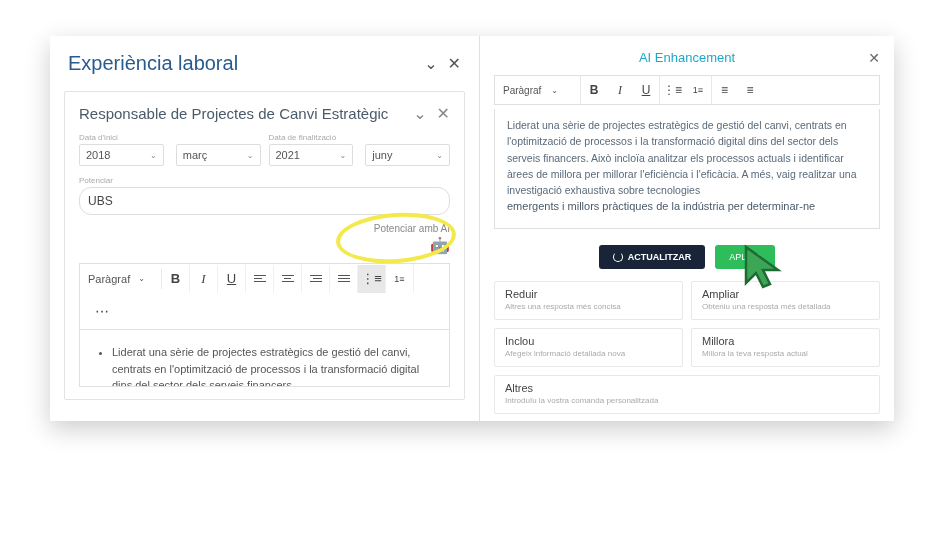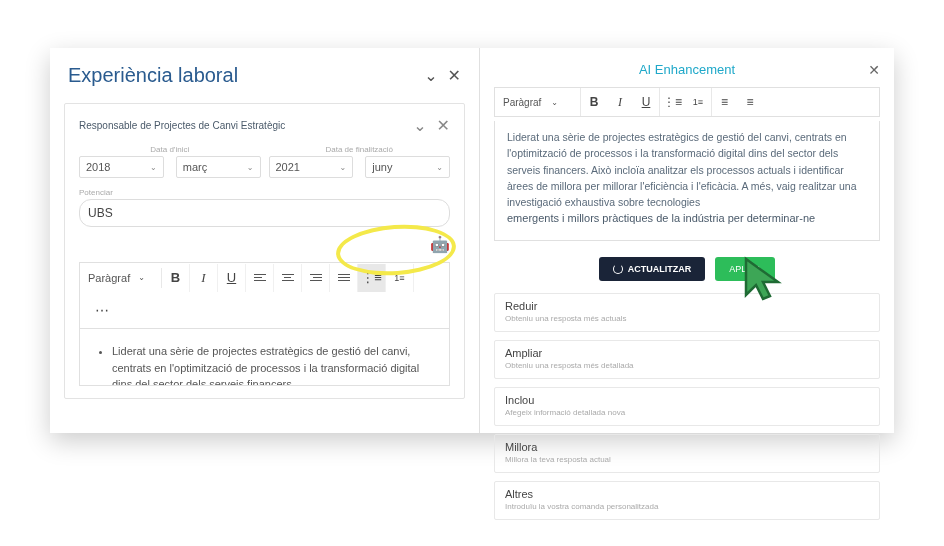--- a/index.html
+++ b/index.html
@@ -1,36 +1,36 @@
 <!DOCTYPE html>
 <html><head>
 <meta charset="utf-8">
 <style>
   * { box-sizing: border-box; margin: 0; padding: 0; }
   body { font-family: -apple-system, BlinkMacSystemFont, "Segoe UI", Arial, sans-serif; background: #fff; width: 944px; height: 546px; overflow: hidden; position: relative; }
   
-  .app-frame { position: absolute; left: 50px; top: 48px; width: 844px; height: 385px; background: #fff; box-shadow: 0 8px 24px rgba(0,0,0,0.2); display: flex; }
+  .app-frame { position: absolute; left: 50px; top: 36px; width: 844px; height: 385px; background: #fff; box-shadow: 0 8px 24px rgba(0,0,0,0.2); display: flex; }
   
   .doc-title { position: absolute; left: 60px; top: 62px; font-size: 11px; color: #888; }
   
   .left-pane { width: 430px; border-right: 1px solid #e0e0e0; padding: 10px 14px; position: relative; }
   .right-pane { flex: 1; padding: 8px 14px; position: relative; }
   
   .section-header { display: flex; align-items: center; justify-content: space-between; color: #2a5b8f; font-size: 20px; font-weight: 400; padding: 6px 4px 10px 4px; margin-bottom: 6px; }
   .section-header .controls { display: flex; gap: 10px; }
   .section-header .ctrl { color: #555; font-size: 16px; cursor: pointer; }
   
   .card { border: 1px solid #e3e3e3; border-radius: 2px; padding: 12px 14px; background: #fff; }
   .card-header { display: flex; justify-content: space-between; align-items: center; margin-bottom: 10px; }
-  .card-title { color: #4a5a6a; font-size: 10px; }
+  .card-title { color: #4a5a6a; font-size: 15px; }
   .card-ctrls { display: flex; gap: 10px; color: #888; }
   
   .small-label { font-size: 8px; color: #aaa; margin-bottom: 2px; display: block; }
   
-  .date-row { display: flex; gap: 8px; margin-bottom: 10px; text-align: center; }
+  .date-row { display: flex; gap: 8px; margin-bottom: 10px; }
   .date-group { flex: 1; }
   .sel-row { display: flex; gap: 12px; }
   .sel { flex: 1; border: 1px solid #ddd; border-radius: 2px; padding: 4px 6px; font-size: 11px; color: #555; background: #fff; display: flex; justify-content: space-between; align-items: center; }
   .sel .arrow { font-size: 8px; color: #888; }
   
   .company-block { margin-bottom: 8px; }
   .company-input { width: 100%; border: 1px solid #ddd; border-radius: 12px; padding: 6px 8px; font-size: 12px; color: #444; }
   
   .ai-row { text-align: right; margin: 4px 0 8px 0; position: relative; }
   .ai-label { font-size: 10px; color: #888; margin-bottom: 2px; }
@@ -62,21 +62,21 @@
   .ai-text { border: 1px solid #e0e0e0; border-top: none; padding: 8px 12px; font-size: 10.5px; line-height: 1.55; color: #5a6a7a; height: 120px; overflow: hidden; }
   .ai-text .last-line { font-size: 11px; color: #4a5a6a; }
   
   .action-row { display: flex; justify-content: center; gap: 10px; margin: 16px 0 12px 0; position: relative; }
   .btn { border-radius: 3px; padding: 7px 14px; font-size: 9px; color: #fff; display: flex; align-items: center; gap: 5px; cursor: pointer; }
   .btn.dark { background: #1a2438; font-weight: bold; }
   .btn.green { background: #2dbd5a; position: relative; }
   
   .cursor-svg { position: absolute; left: 246px; top: -2px; width: 50px; height: 50px; pointer-events: none; }
   
-  .options-grid { display: grid; grid-template-columns: 1fr; gap: 8px; }
+  .options-grid { display: grid; grid-template-columns: 1fr 1fr; gap: 8px; }
   .opt { border: 1px solid #e8e8e8; padding: 6px 10px 8px 10px; border-radius: 2px; }
   .opt-title { font-size: 11px; color: #444; margin-bottom: 2px; }
   .opt-sub { font-size: 8px; color: #aaa; }
   .opt.wide { grid-column: 1 / -1; }
   
   .icon-lines { display:inline-block; width:12px; }
   .icon-lines span { display:block; height:1.5px; background:#555; margin:1.5px 0; }
 
   .refresh { width:10px; height:10px; border:1.5px solid #fff; border-radius:50%; border-top-color:transparent; display:inline-block; }
 </style>
@@ -133,20 +133,21 @@
           </div>
         </div>
       </div>
 
       <div class="company-block">
         <span class="small-label">Potenciar</span>
         <div class="company-input">UBS</div>
       </div>
 
       <div class="ai-row">
+        <div class="ai-label">Potenciar amb AI</div>
         <div class="ai-icon">🤖</div>
         <div class="yellow-circle"></div>
       </div>
 
       <div class="editor-toolbar">
         <div class="tb-select">
             <span>Paràgraf</span>
             <span style="font-size:8px">⌄</span>
           </div>
         <div class="tb-btn bold">B</div>
@@ -228,21 +229,21 @@
           <span>APLICA</span>
         </div>
       <svg class="cursor-svg" viewBox="0 0 50 50">
         <path d="M6 4 L6 40 L16 30 L23 44 L30 41 L23 27 L38 27 Z" fill="#3da656" stroke="#1f6b34" stroke-width="2.5"></path>
       </svg>
     </div>
 
     <div class="options-grid">
       <div class="opt">
         <div class="opt-title">Reduir</div>
-        <div class="opt-sub">Obteniu una resposta més actuals</div>
+        <div class="opt-sub">Altres una resposta més concisa</div>
       </div>
       <div class="opt">
         <div class="opt-title">Ampliar</div>
         <div class="opt-sub">Obteniu una resposta més detallada</div>
       </div>
       <div class="opt">
         <div class="opt-title">Inclou</div>
         <div class="opt-sub">Afegeix informació detallada nova</div>
       </div>
       <div class="opt">

